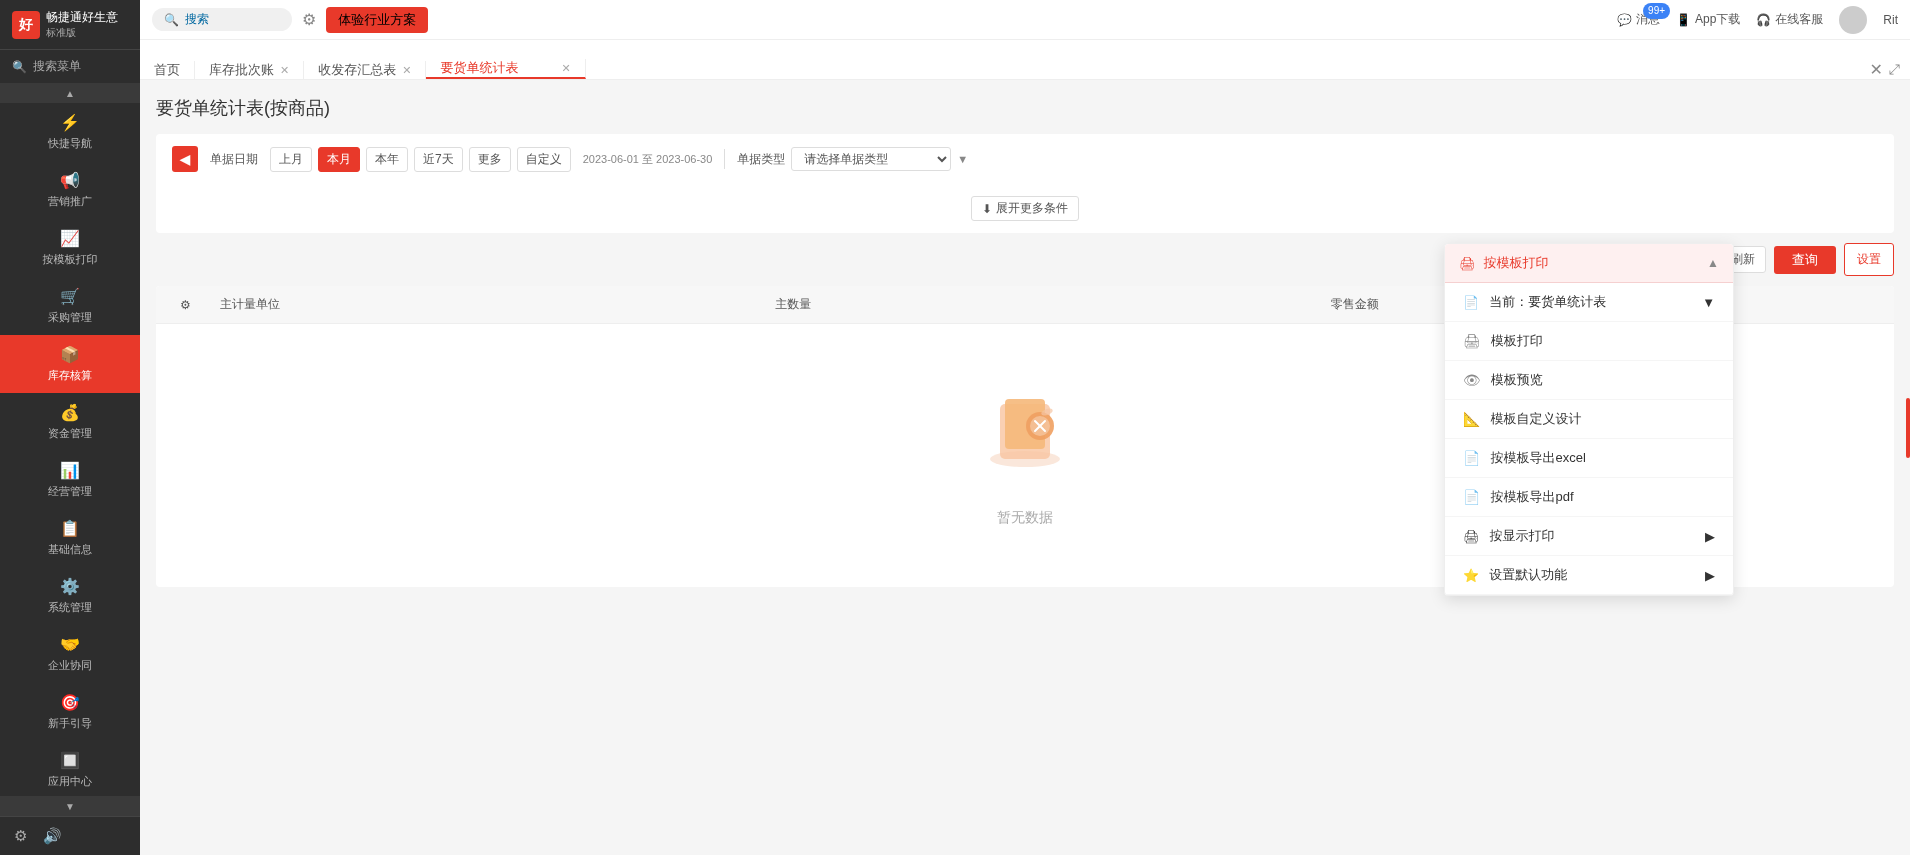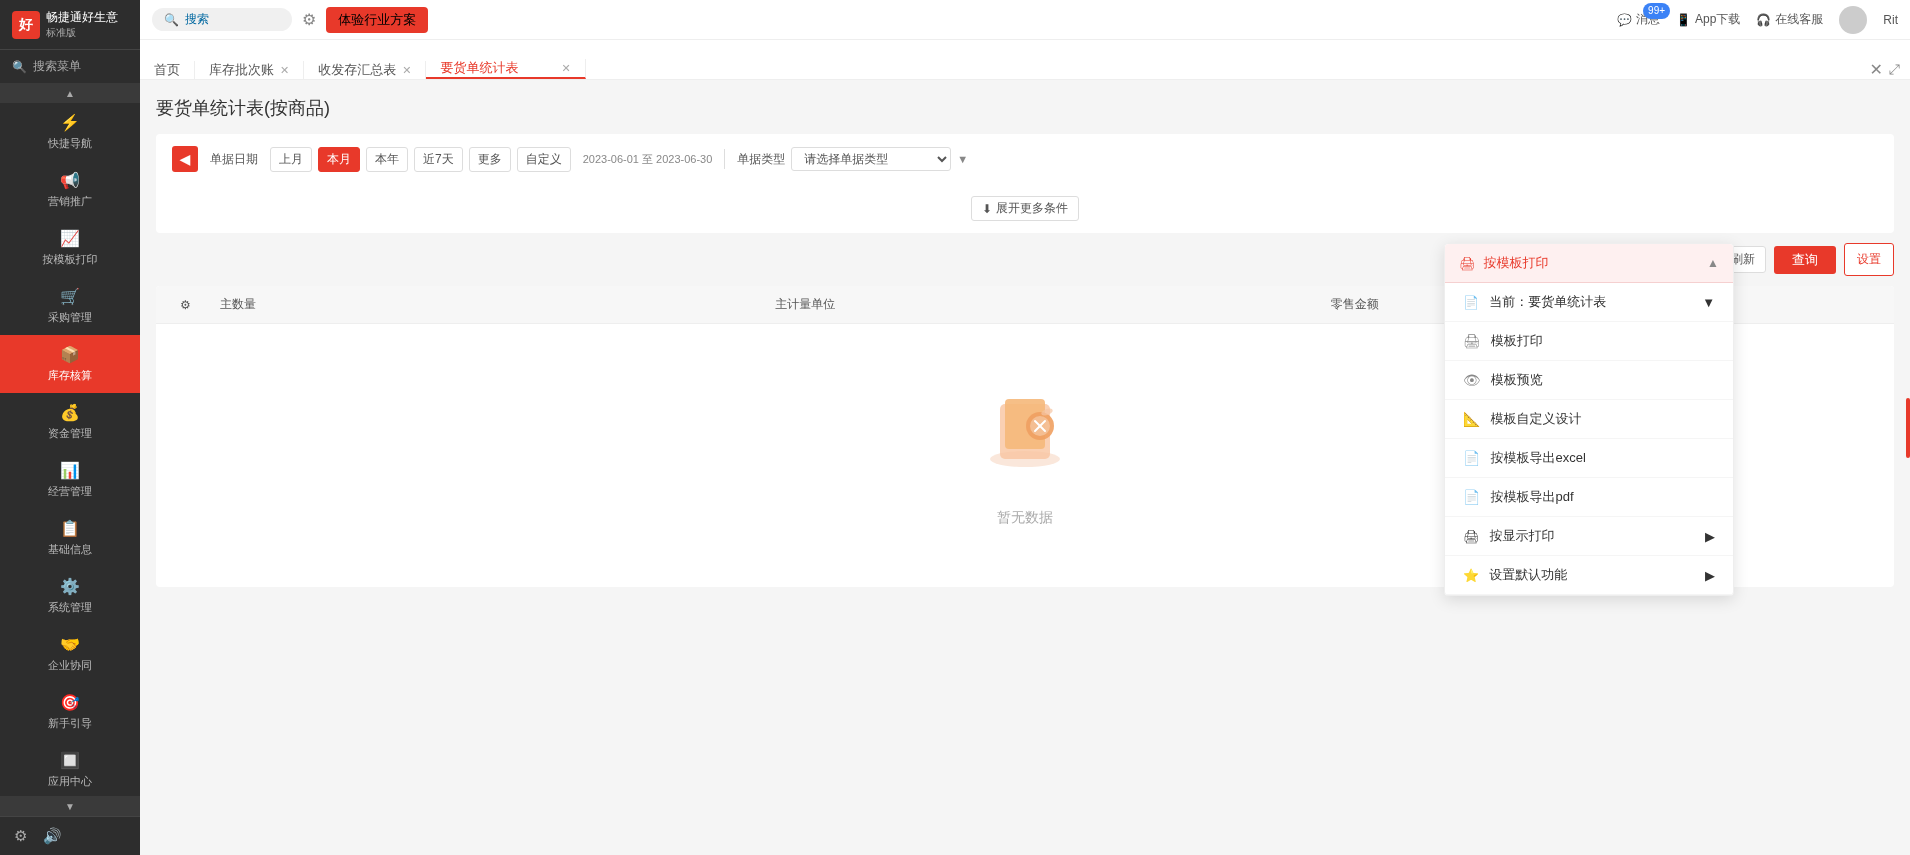--- a/index.html
+++ b/index.html
@@ -680,22 +680,22 @@
             <span>设置默认功能</span>
           </div>
           <span>▶</span>
         </div>
       </div>
     </div>
 
     <div class="data-table">
       <div class="table-header">
         <div class="th th-settings">⚙</div>
+        <div class="th th-unit">主计量单位</div>
         <div class="th th-qty">主数量</div>
-        <div class="th th-unit">主计量单位</div>
         <div class="th th-amount">零售金额</div>
       </div>
 
       <div class="empty-state">
         <div class="empty-icon">
           <svg width="100" height="90" viewBox="0 0 100 90" xmlns="http://www.w3.org/2000/svg">
             <ellipse cx="50" cy="75" rx="35" ry="8" fill="#f5d0b8" opacity="0.5"></ellipse>
             <rect x="25" y="20" width="50" height="55" rx="5" fill="#f9c4a0" opacity="0.8"></rect>
             <rect x="30" y="15" width="40" height="50" rx="4" fill="#f5b87a" opacity="0.9"></rect>
             <circle cx="65" cy="42" r="14" fill="#f0a060" opacity="0.9"></circle>

